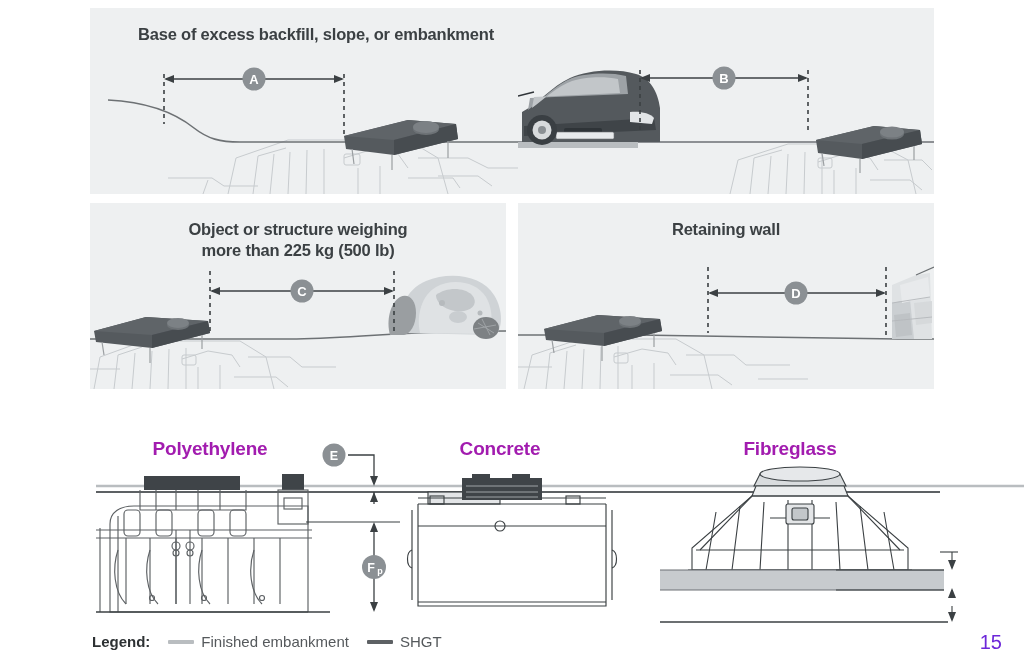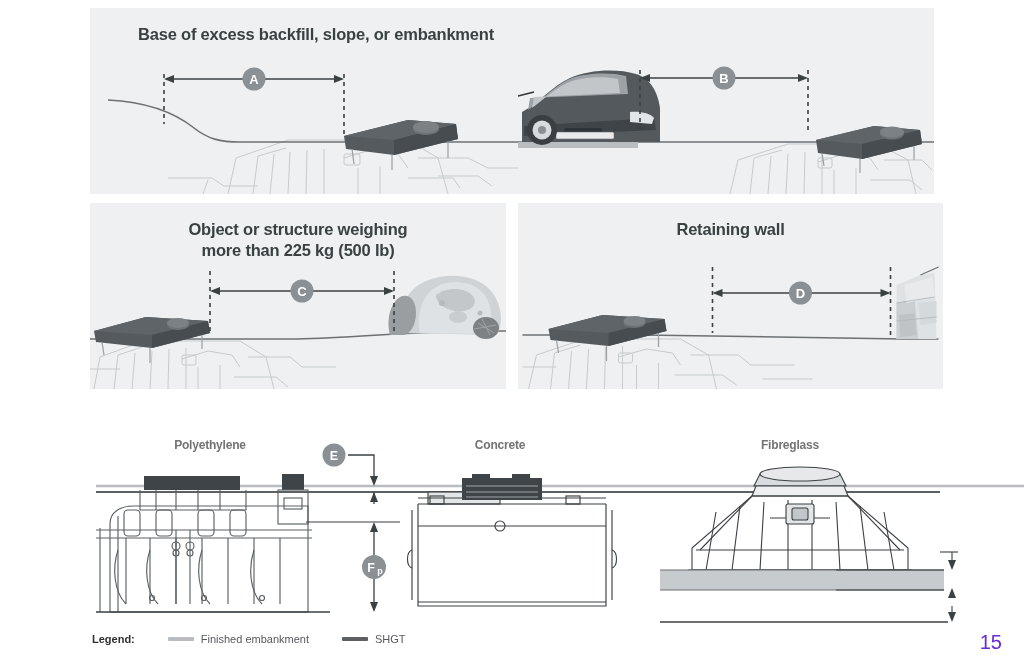--- a/index.html
+++ b/index.html
@@ -14,50 +14,50 @@
 
   
   .panel{
     position:absolute;
     background:#eef0f1;
     overflow:hidden;
   }
   .panel.p-a{left:90px;top:8px;width:416px;height:186px;padding-left:36px;}
   .panel.p-b{left:518px;top:8px;width:416px;height:186px;}
   .panel.p-c{left:90px;top:203px;width:416px;height:186px;}
-  .panel.p-d{left:518px;top:203px;width:416px;height:186px;padding-left:9px;}
+  .panel.p-d{left:518px;top:203px;width:416px;height:186px;}
 
   .panel-title{
     position:absolute;left:0;right:0;top:16px;
     text-align:center;
     font-size:16.5px;font-weight:bold;color:#3b4043;
     letter-spacing:-0.2px;line-height:1.3;
     white-space:pre-line;
   }
 
   .panel-svg{position:absolute;left:0;top:0;width:100%;height:100%;}
 
   
   .bottom{position:absolute;left:0;top:400px;width:1024px;height:260px;}
   .bot-title{
     position:absolute;text-align:center;
-    font-size:12px;font-weight:bold;color:#737373;
+    font-size:19px;font-weight:bold;color:#a21caf;
     letter-spacing:-0.2px;
   }
   .bt-poly{left:120px;top:38px;width:180px;}
   .bt-conc{left:410px;top:38px;width:180px;}
   .bt-fib{left:700px;top:38px;width:180px;}
 
   .bottom-svg{position:absolute;left:0;top:0;width:1024px;height:260px;}
 
   
   .legend{
     position:absolute;left:92px;top:633px;
-    display:flex;align-items:flex-start;gap:23px;
-    font-size:11px;color:#55595c;
+    display:flex;align-items:flex-start;gap:8px;
+    font-size:15px;color:#55595c;
   }
   .legend-label{font-weight:bold;color:#2d3133;}
   .legend-item{display:flex;align-items:center;gap:7px;margin-left:10px;}
   .swatch{display:block;width:26px;height:4px;border-radius:1px;}
   .sw-land{background:#b9bdc0;}
   .sw-shgt{background:#5d6164;}
 
   .page-num{
     position:absolute;right:22px;bottom:6px;
     font-size:20px;color:#6d28d9;

